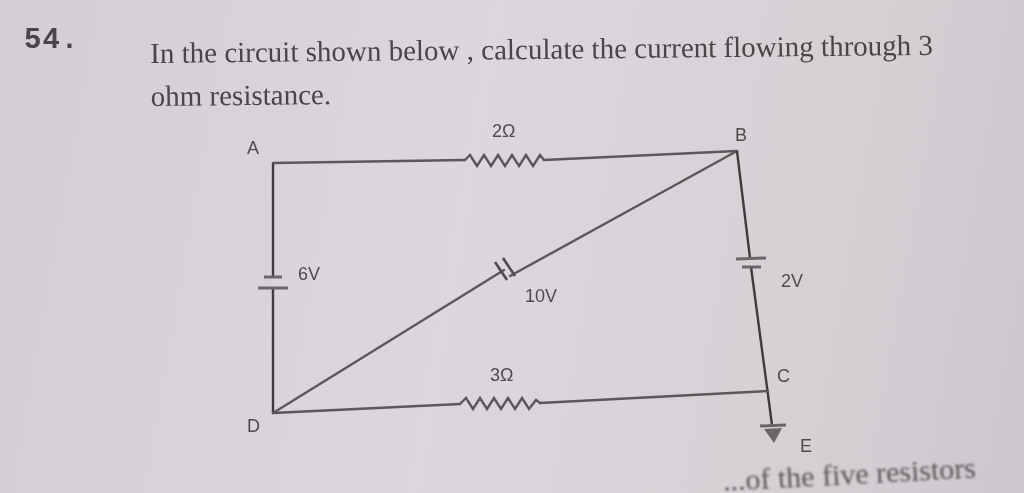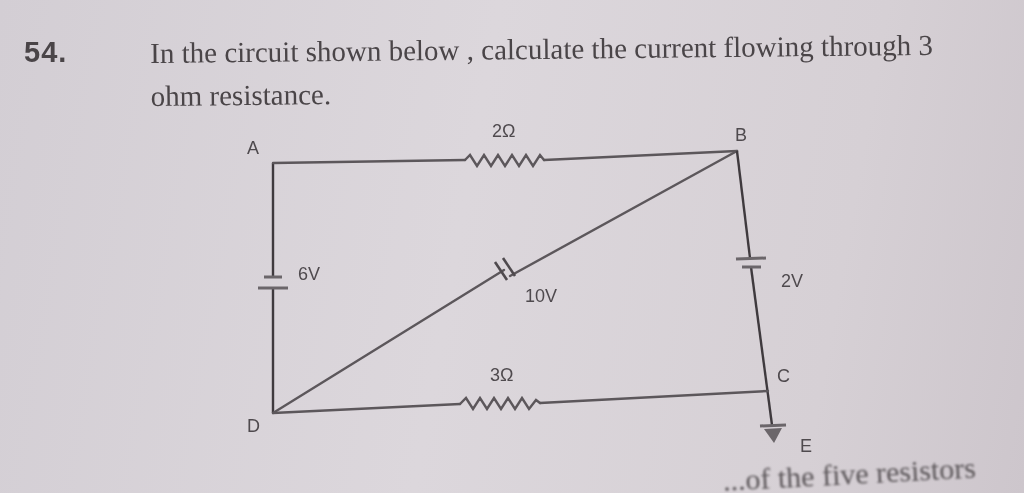--- a/index.html
+++ b/index.html
@@ -1,22 +1,22 @@
 <!DOCTYPE html>
 <html><head>
   <meta charset="utf-8">
   <style>
     html, body { margin: 0; padding: 0; }
     body {
       width: 1024px; height: 493px; overflow: hidden; position: relative;
       background: linear-gradient(100deg, #d3ced4 0%, #dcd7dc 45%, #d6d0d5 80%, #cdc6cc 100%);
     }
     .q-num {
-      position: absolute; left: 24px; top: 36px;
-      font-family: Liberation Sans, sans-serif; font-size: 29px; font-weight: bold;
+      position: absolute; left: 24px; top: 24px;
+      font-family: Liberation Mono, monospace; font-size: 29px; font-weight: bold;
       color: #4a4548; letter-spacing: 1px;
     }
     .q-text {
       position: absolute; left: 150px; top: 32px; width: 820px;
       font-family: "Liberation Serif", serif; font-size: 29px;
       color: #4a4548; line-height: 43px; transform: rotate(-0.6deg);
       transform-origin: left top;
     }
     svg { position: absolute; left: 0; top: 0; }
     .lbl { font-family: "Liberation Sans", sans-serif; font-size: 18px; fill: #4f4a4e; }

